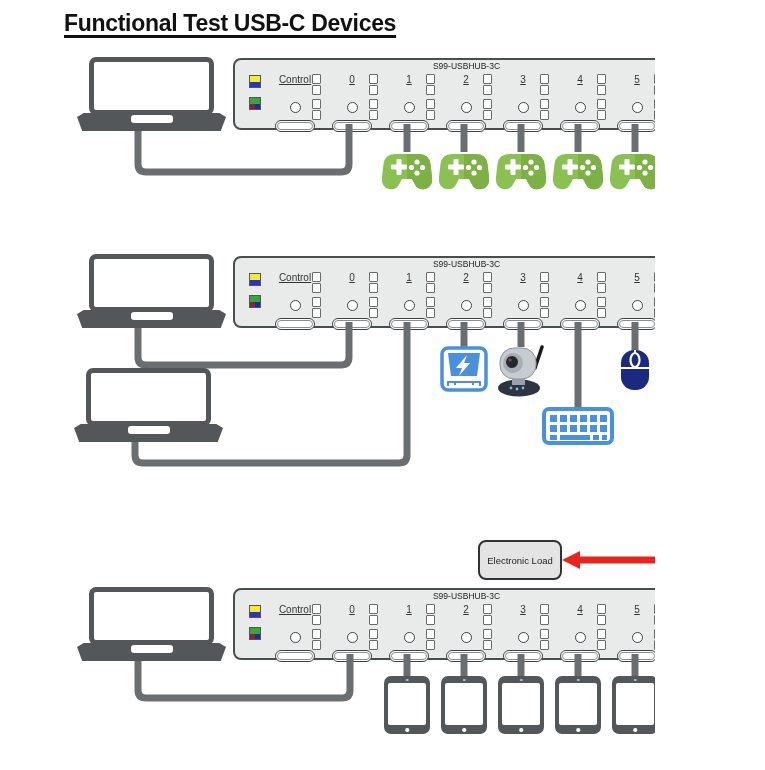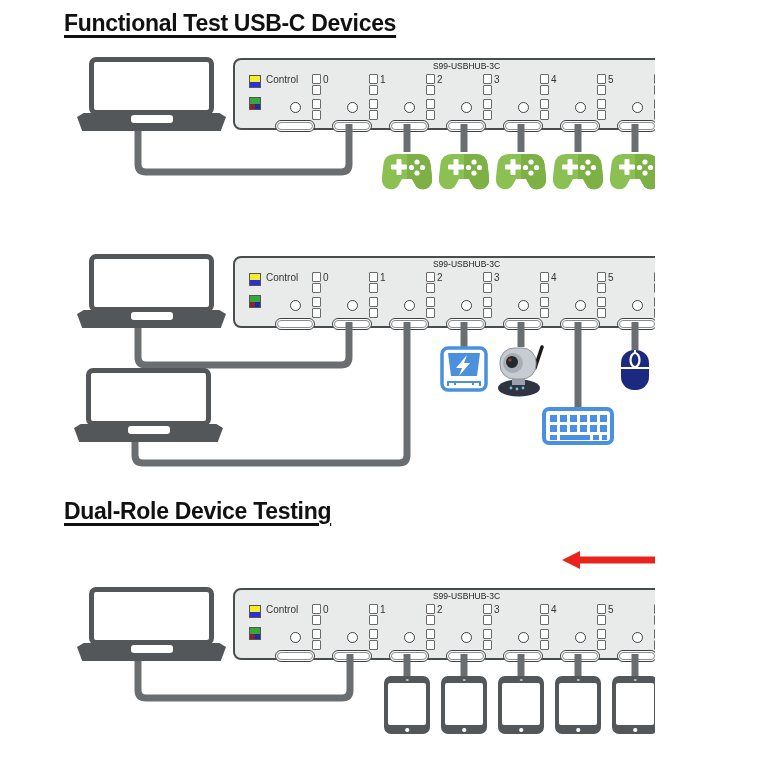--- a/index.html
+++ b/index.html
@@ -20,22 +20,22 @@
   .hub { position: relative; width: 467px; height: 72px; background: #e9eaea;
          border: 2px solid #4a4d50; border-radius: 8px; }
   .hub-model { position: absolute; top: 1px; left: 0; right: 0; text-align: center;
                font-size: 8.5px; color: #222; }
   .led-sq { position: absolute; left: 14px; width: 12px; height: 13px; border: 1px solid #555;
             display: flex; flex-direction: column; }
   .led-sq i { display: block; flex: 1; }
   .led-sq .half-split { display: flex; flex: 1; }
   .half-split i { flex: 1; height: 100%; }
   .port-group { position: absolute; top: 6px; width: 58px; height: 66px; }
-  .port-label { position: absolute; top: 8px; left: 0; width: 58px; 
-                font-size: 10px; color: #333; }
+  .port-label { position: absolute; top: 8px; left: 0; width: 58px; text-align: center;
+                font-size: 10px; color: #333; text-decoration: underline; }
   .ind { position: absolute; left: 46px; width: 9px; display: flex; flex-direction: column; gap: 1px; }
   .ind-top { top: 8px; } .ind-bot { top: 33px; }
   .ind i { display: block; height: 10px; background: #fff; border: 1px solid #6a6a6a; border-radius: 1px; }
   .led-circle { position: absolute; left: 24px; top: 36px; width: 11px; height: 11px;
                 background: #fff; border: 1.6px solid #3f4245; border-radius: 50%; }
   .pill { position: absolute; left: 9px; top: 54px; width: 40px; height: 12px;
           background: #fff; border: 1.6px solid #3f4245; border-radius: 7px; }
   .pill::after { content: ""; position: absolute; inset: 1.2px; border: 1px solid #8a8d90; border-radius: 5px; }
   .brand { position: absolute; right: 4px; top: 4px; height: 58px; display: flex; align-items: center;
            writing-mode: vertical-rl; transform: rotate(180deg); font-size: 8px; font-weight: bold;
@@ -73,21 +73,20 @@
               background: #e4e4e4; border: 2px solid #2f3234; border-radius: 8px; z-index: 3;
               display: flex; align-items: center; justify-content: center;
               font-size: 9.5px; color: #222; }
 </style>
 </head>
 <body>
 
 <div id="stage">
 
   <div class="section-title" style="left:64px; top:10px">Functional Test USB-C Devices</div>
-  <div class="section-title" style="left:64px; top:498px">Dual-Role Device Testing</div>
 
   <div class="hub-slot" style="left:233px; top:58px">
   <div class="hub">
     <div class="hub-model">S99-USBHUB-3C</div>
     <div class="led-sq" style="top:15px">
       <i style="background:#f2ee2b"></i>
       <i style="background:#2b2fd5"></i>
     </div>
     <div class="led-sq" style="top:37px">
       <i style="background:#35a83c"></i>
@@ -632,20 +631,21 @@
     <svg width="30" height="46" viewBox="0 0 30 46">
       <rect x="1" y="4" width="28" height="40" rx="13" fill="#1b2a7e"></rect>
       <g stroke="#fff" stroke-width="2" fill="none">
         <path d="M15 4 V22"></path>
         <path d="M1 22 H29"></path>
       </g>
       <ellipse cx="15" cy="14" rx="4.5" ry="7" fill="#1b2a7e" stroke="#fff" stroke-width="2.2"></ellipse>
     </svg>
   </div>
 
+  <div class="elec-box">Electronic Load</div>
 
   <div class="tablet-slot" style="left:384px; top:676px">
   <div class="tablet">
     <div class="tab-screen"></div>
     <div class="tab-cam"></div>
     <div class="tab-home"></div>
   </div>
 </div>
   <div class="tablet-slot" style="left:441px; top:676px">
   <div class="tablet">

